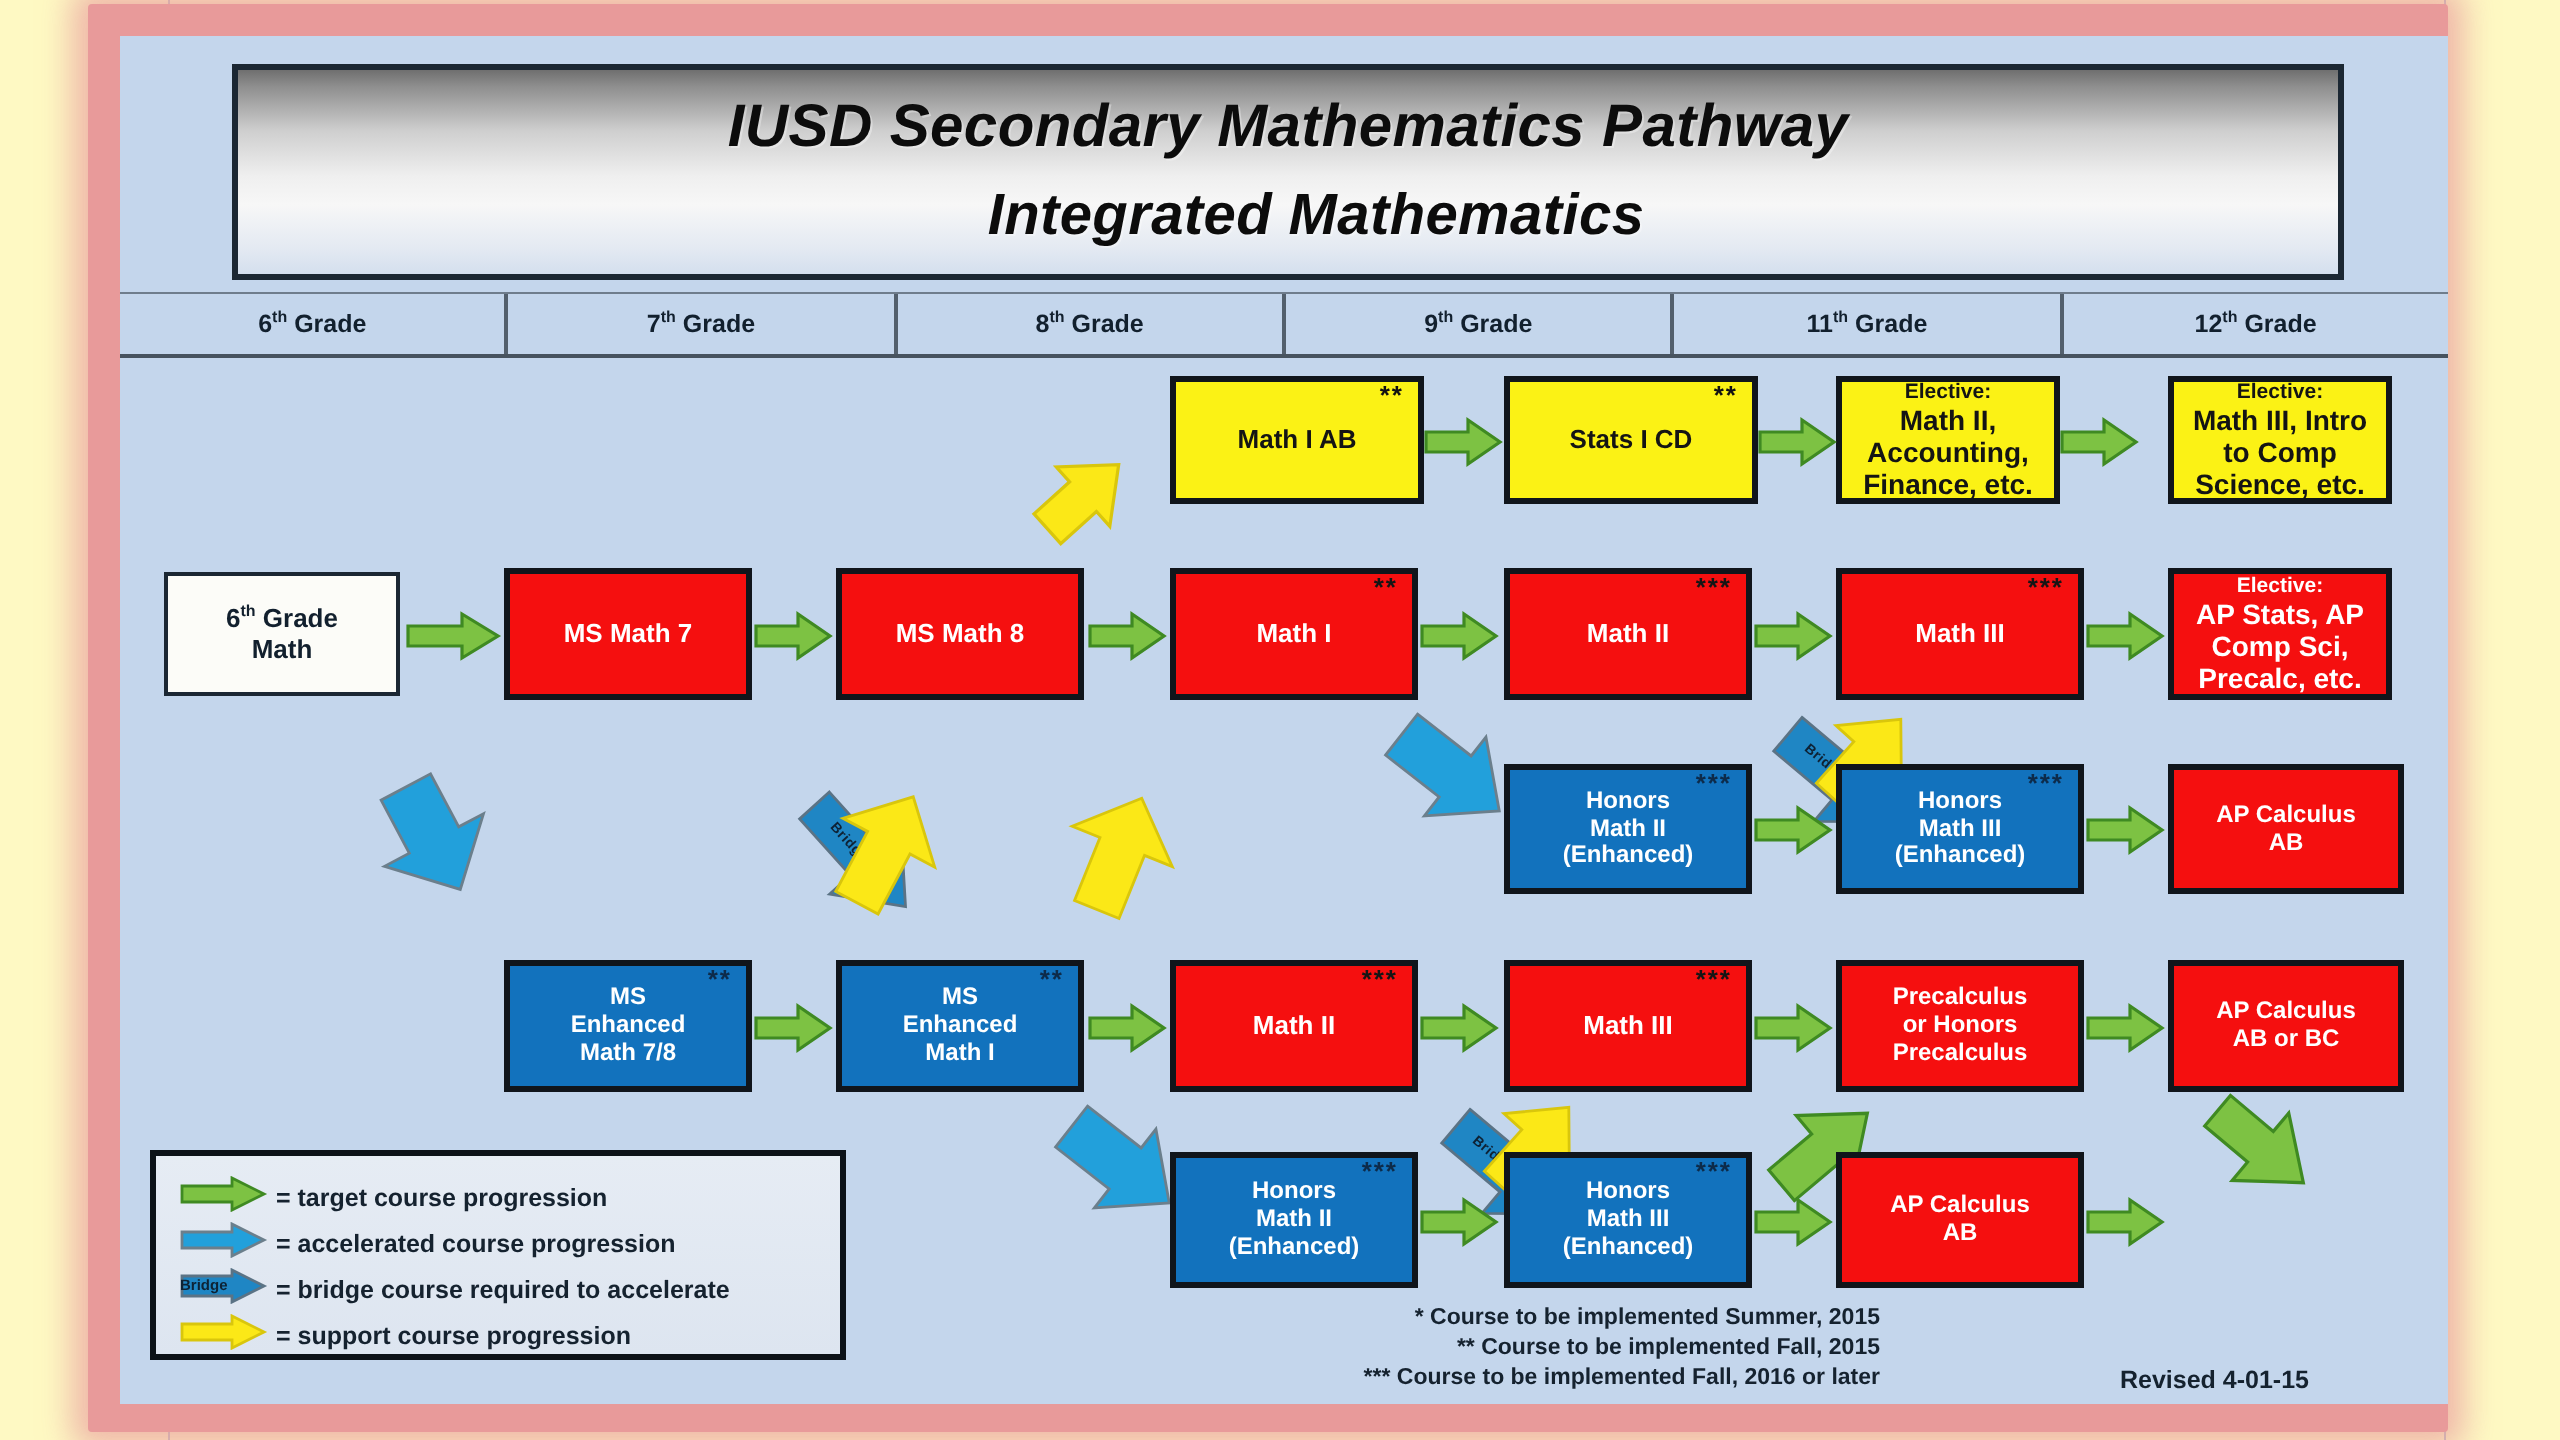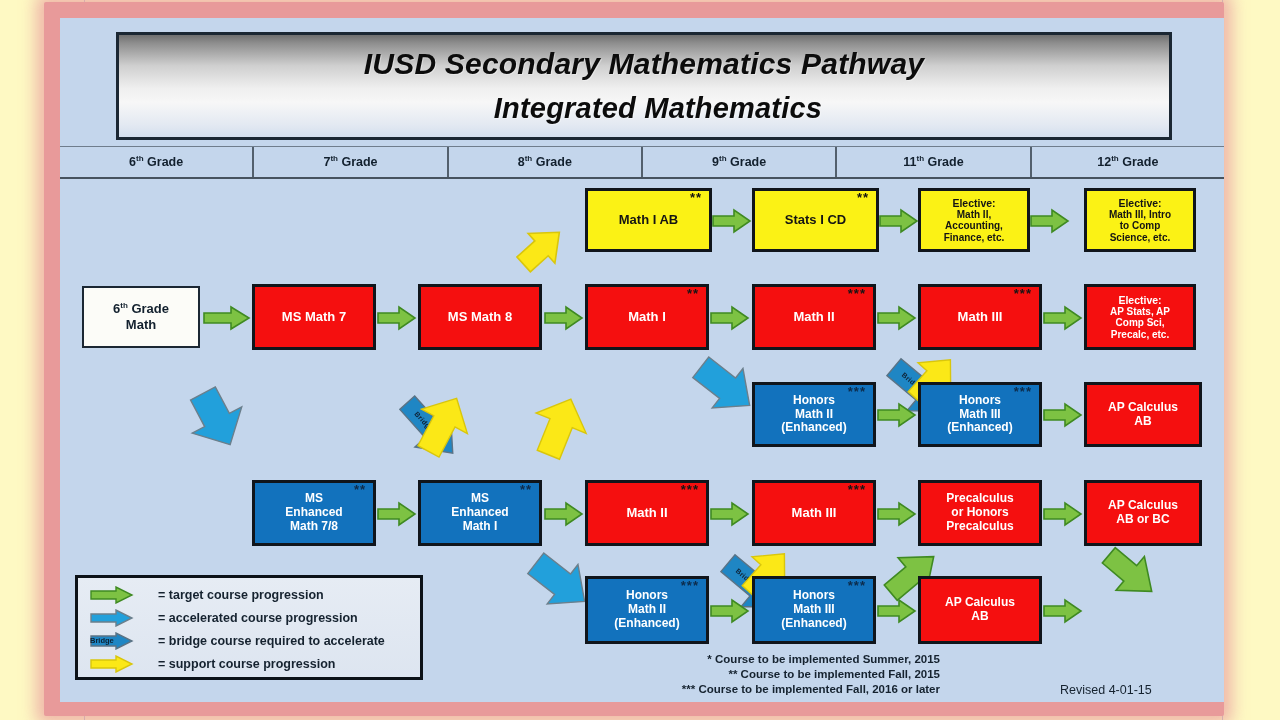--- a/index.html
+++ b/index.html
@@ -45,39 +45,39 @@
   .yellow{background:#fbf215;color:#141414;font-weight:bold;}
   .white{background:#fcfcf8;color:#12202e;font-weight:bold;border:2px solid #1b2733;}
   .stars{position:absolute;top:2px;right:7px;font-size:13px;line-height:10px;
          letter-spacing:1px;font-weight:bold;}
   .stars.dark{color:#111111;}
   .stars.onred{color:#151515;}
   .stars.onblue{color:#0d2b4a;}
   .f13{font-size:13px;}
   .f12{font-size:12px;}
   .f11{font-size:10.5px;}
-  .f10{font-size:10px;text-align:right;}
+  .f10{font-size:14px;text-align:right;}
 
   
   .arw{position:absolute;}
   .arw svg{display:block;overflow:visible;}
 
   
   #legend{position:absolute;left:15px;top:557px;width:348px;height:105px;
       background:linear-gradient(to bottom,#e6ecf4,#dde5f0);
       border:3px solid #0c1218;box-sizing:border-box;padding:5px 8px;}
-  .lg-row{display:flex;align-items:center;height:23px;gap:20px;}
+  .lg-row{display:flex;align-items:flex-end;height:23px;}
   .lg-ico{width:52px;flex:0 0 52px;display:flex;align-items:center;justify-content:center;}
   .lg-txt{font-size:12.5px;color:#15222f;font-weight:600;white-space:nowrap;}
 
   
   #notes{position:absolute;left:470px;top:634px;width:420px;}
   .note{font-size:11.5px;font-weight:bold;color:#15222f;
         text-align:right;line-height:15px;padding-right:10px;}
-  #revised{position:absolute;left:1000px;top:665px;font-size:12.5px;font-weight:normal;color:#15222f;}
+  #revised{position:absolute;left:1000px;top:665px;font-size:12.5px;font-weight:bold;color:#15222f;}
 
   .bridge-label{position:absolute;font-size:7px;font-weight:bold;color:#0e2235;
      letter-spacing:.3px;transform:rotate(48deg);transform-origin:center;}
 </style>
 </head>
 <body>
 
 <div id="screen">
   <div class="edge-line left"></div>
   <div class="edge-line right"></div>

